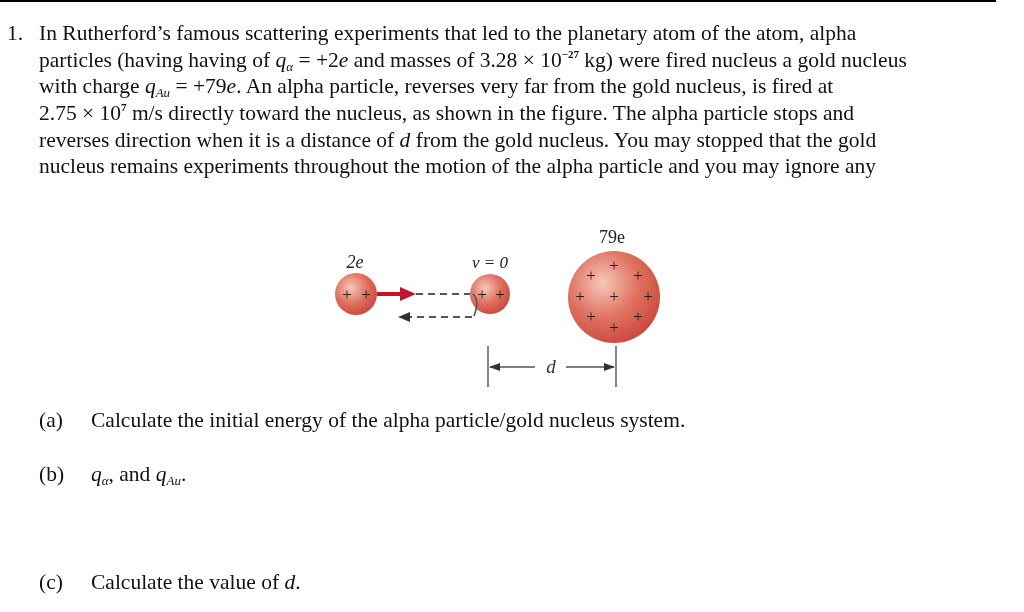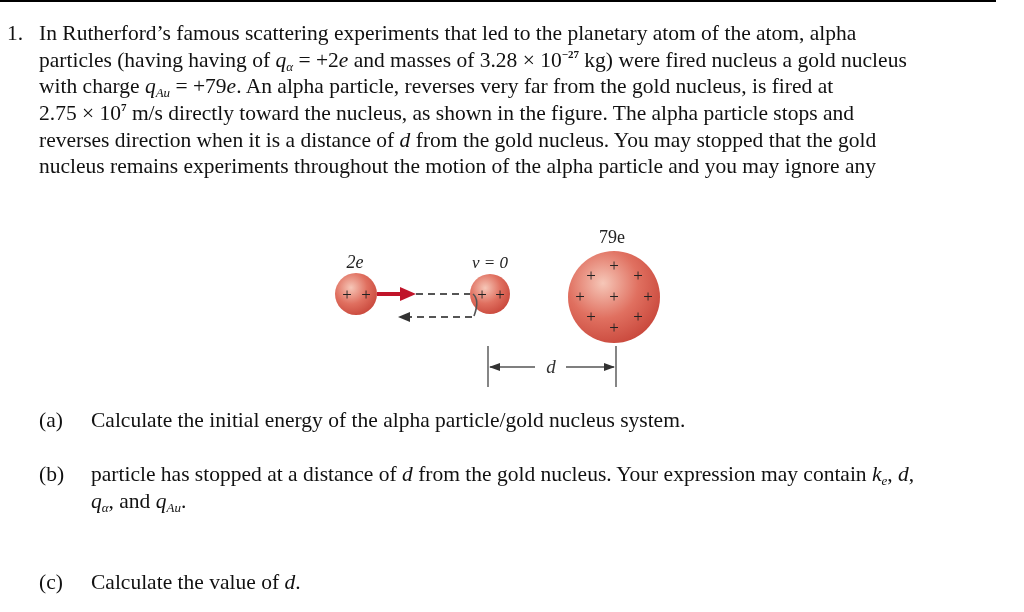--- a/index.html
+++ b/index.html
@@ -110,21 +110,20 @@
 <div class="part" style="top:407px;">
   <span class="label">(a)</span>
   <div class="text">
       <div class="line"><span>Calculate the initial energy of the alpha particle/gold nucleus system.</span></div>
     </div>
 </div>
 
 <div class="part" style="top:461px;">
   <span class="label">(b)</span>
   <div class="text">
-      <div class="line"><span>particle has stopped at a distance of </span><i>d</i><span> from the gold nucleus.  Your expression may contain </span><i>k</i><sub>e</sub><span>, </span><i>d</i><span>,</span></div>
       <div class="line"><i>q</i><sub>α</sub><span>, and </span><i>q</i><sub>Au</sub><span>.</span></div>
     </div>
 </div>
 
 <div class="part" style="top:569px;">
   <span class="label">(c)</span>
   <div class="text">
       <div class="line"><span>Calculate the value of </span><i>d</i><span>.</span></div>
     </div>
 </div>

